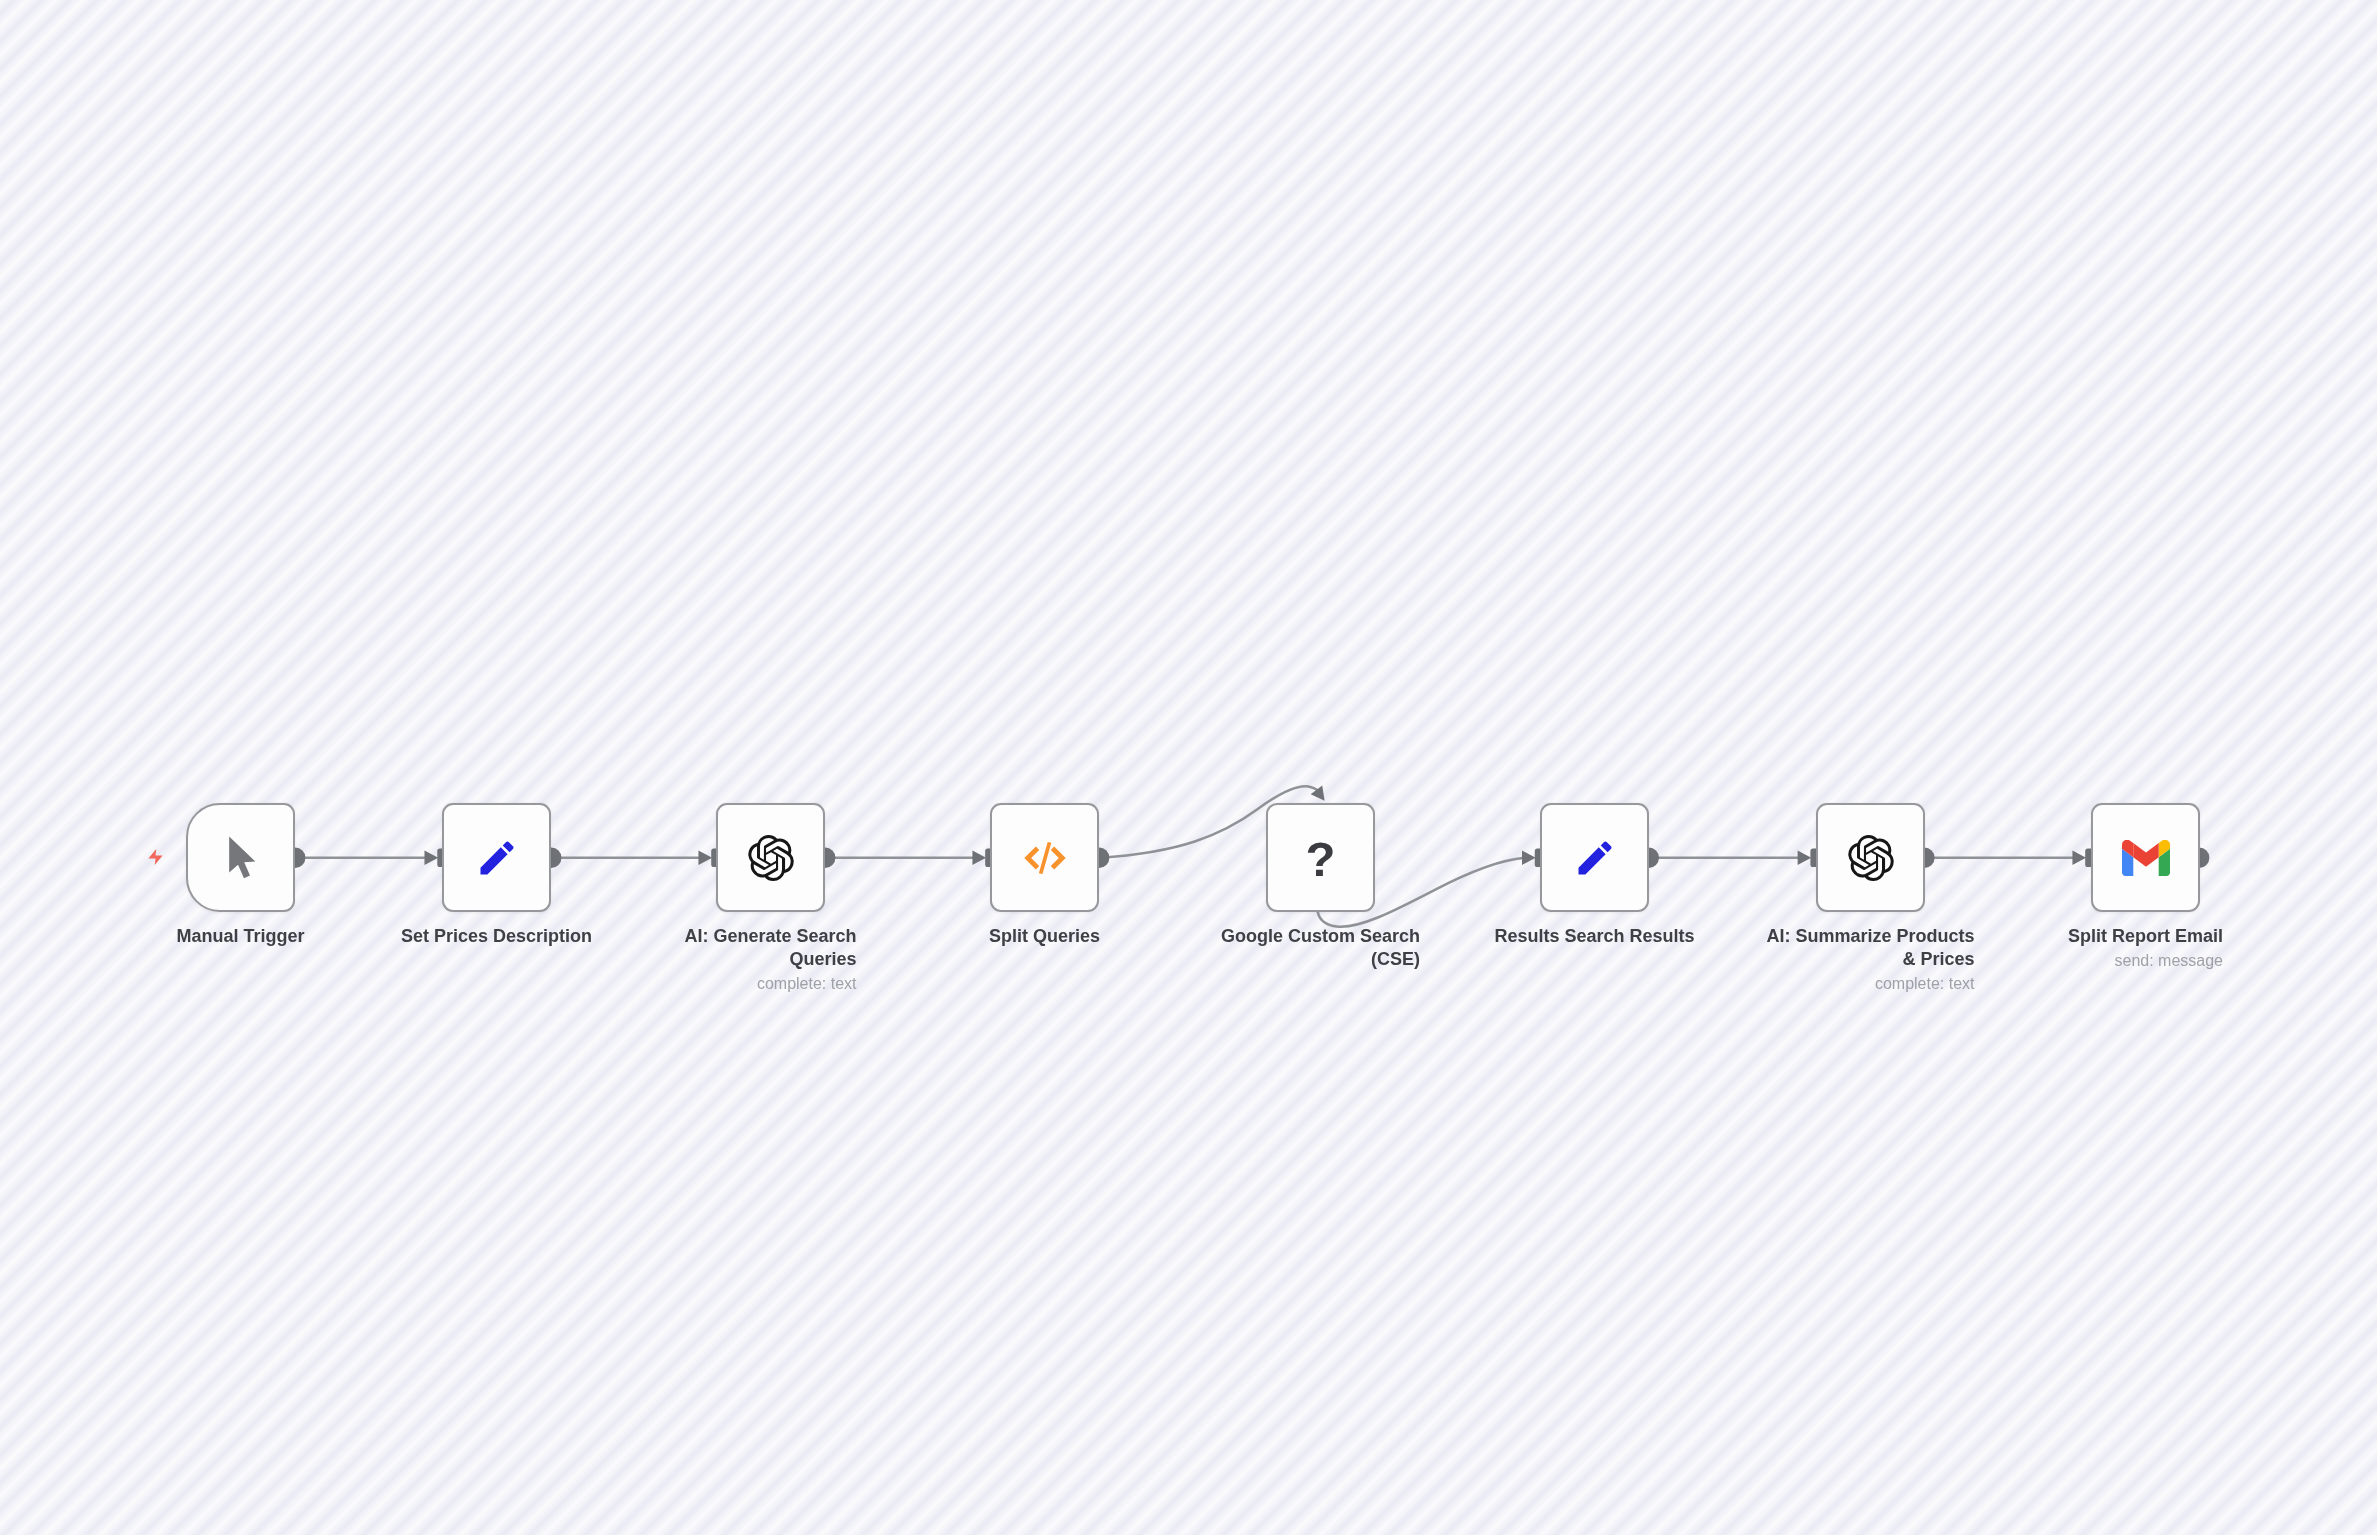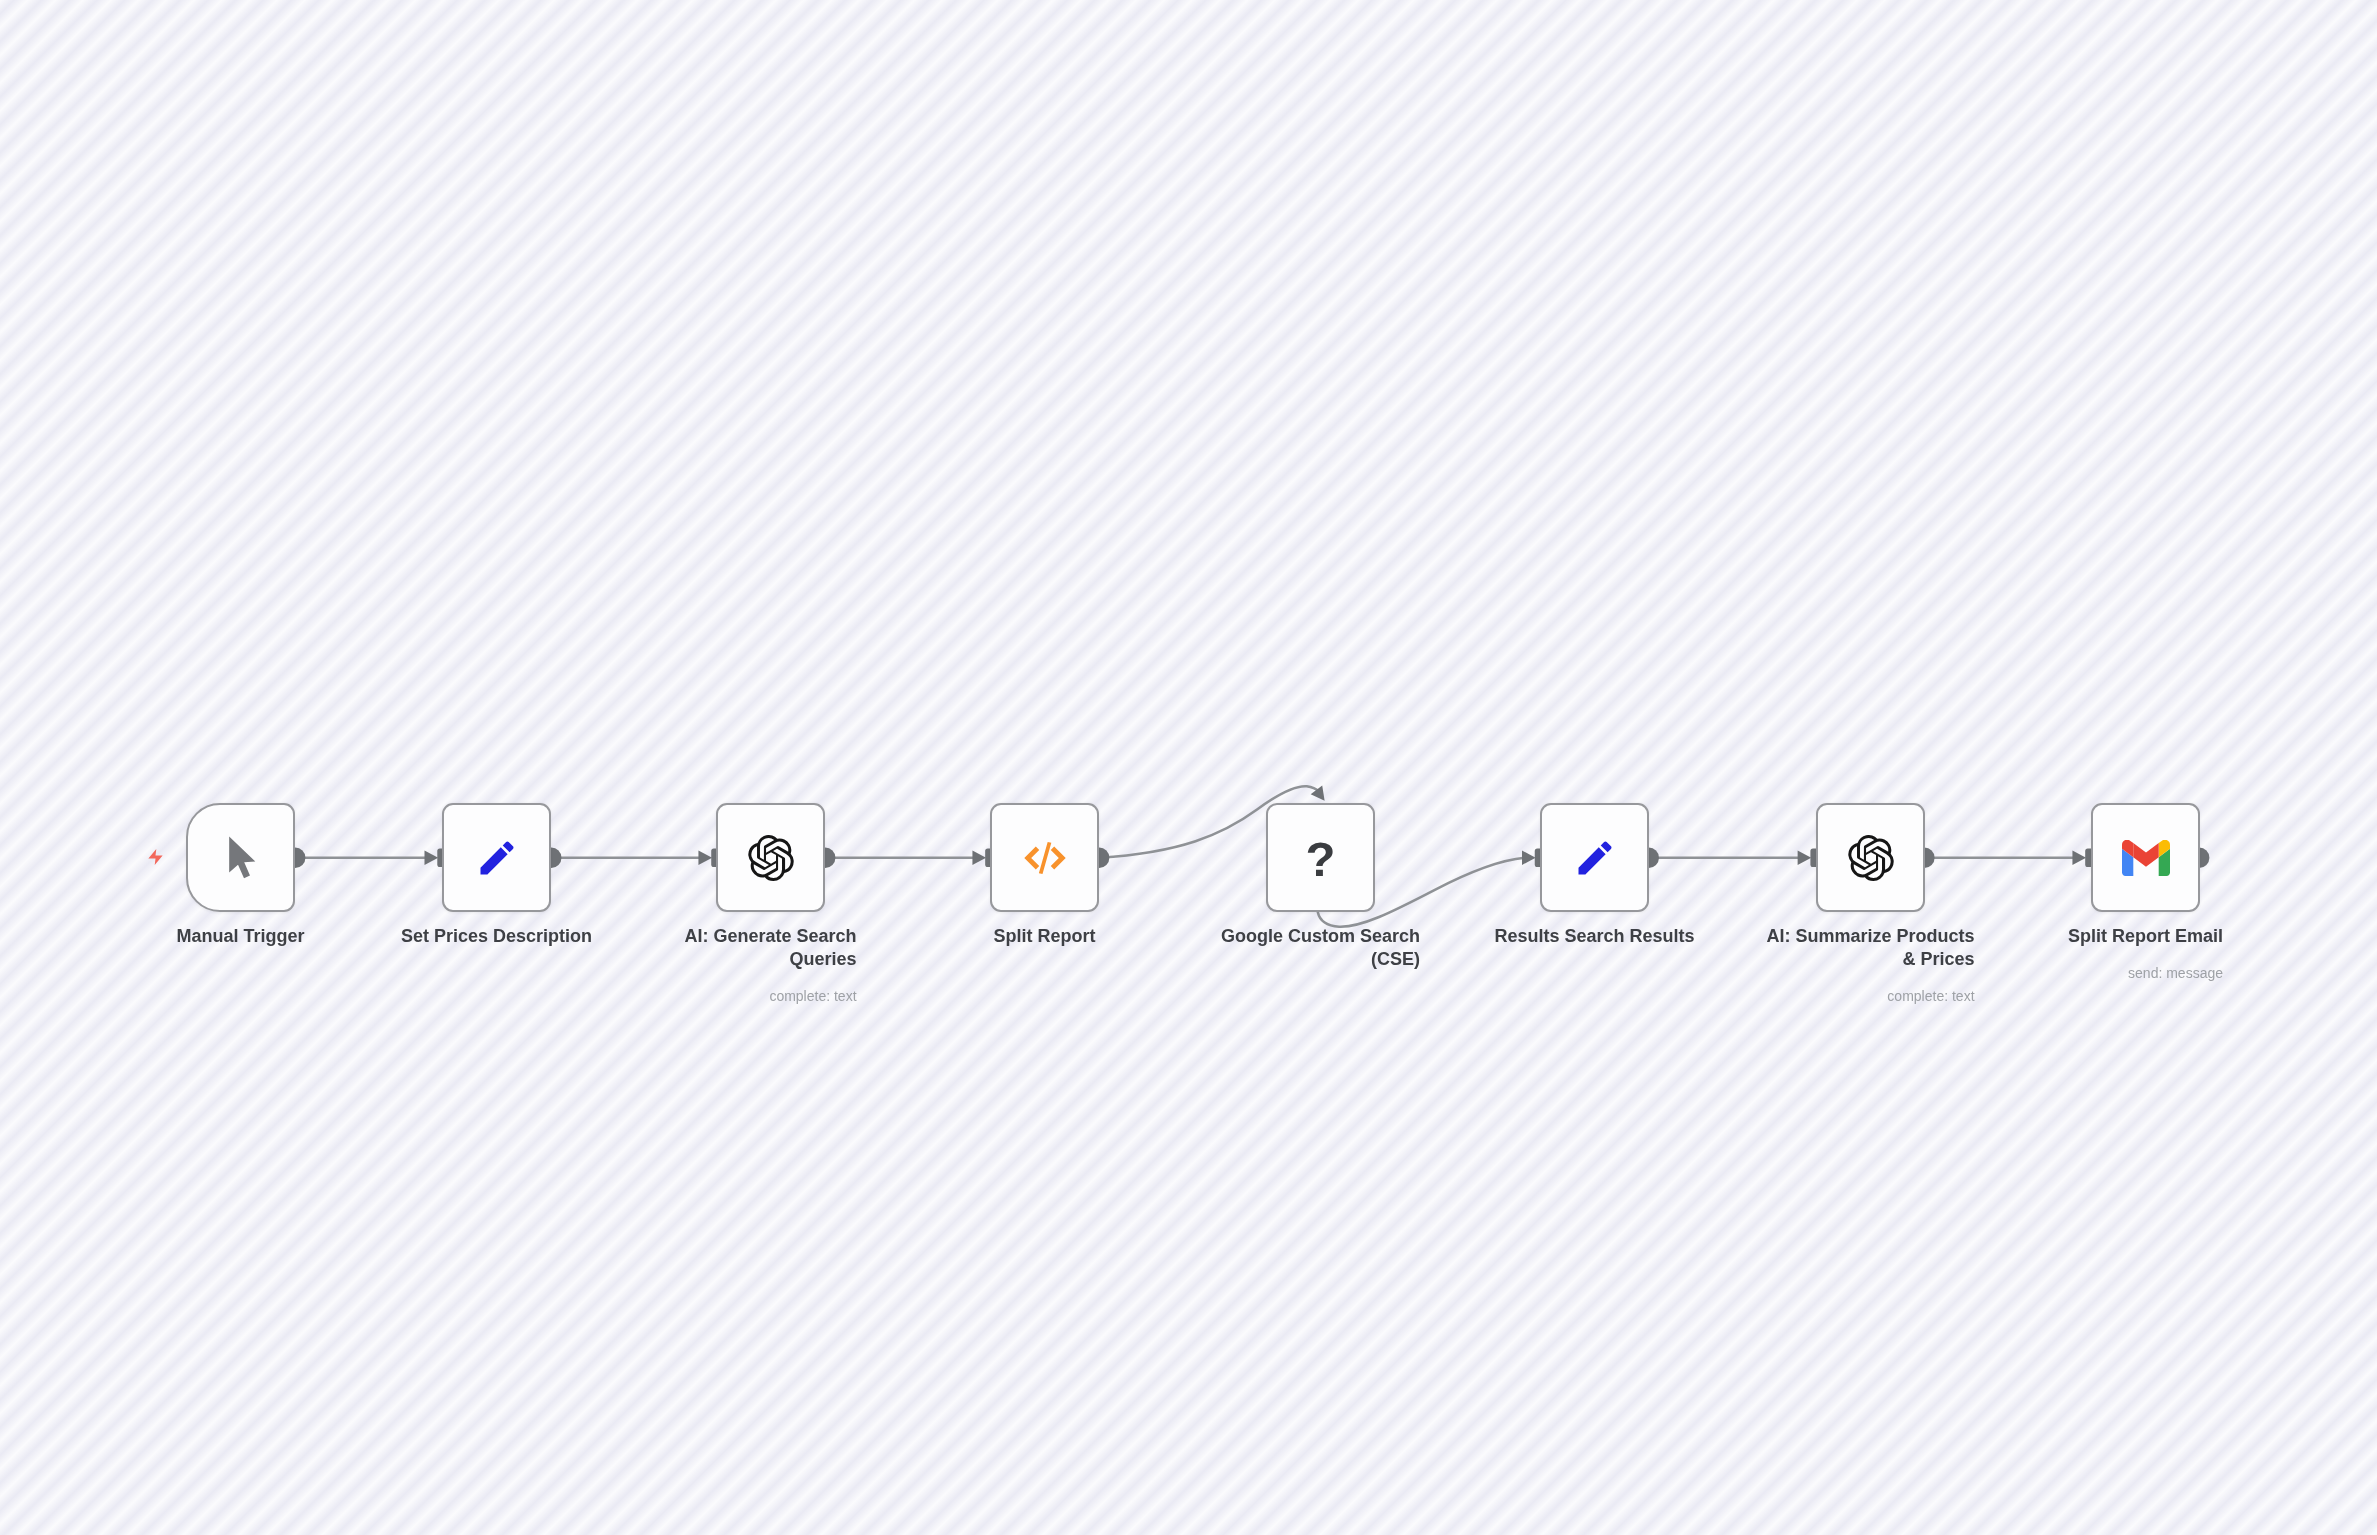--- a/index.html
+++ b/index.html
@@ -28,21 +28,21 @@
   }
   .node-text{
     position:absolute;top:120px;left:50%;transform:translateX(-50%);
     width:max-content;text-align:right;
   }
   .node-label{
     font-size:18px;font-weight:600;color:#3e4045;line-height:23px;
     white-space:pre-line;
   }
   .node-subtitle{
-    font-size:14px;font-weight:400;color:#9ea1a6;line-height:17px;margin-top:17px;
+    font-size:16px;font-weight:400;color:#9ea1a6;line-height:17px;margin-top:4px;
   }
   .pulse{position:absolute;left:146px;top:846px;width:19px;height:22px;}
 </style>
 </head>
 <body>
 
 <div id="canvas">
   <svg id="wires" xmlns="http://www.w3.org/2000/svg" viewBox="0 0 2794 1805" width="2377" height="1536">
       <path d="M 347 1008 H 502" fill="none" stroke="#8f9296" stroke-width="3" stroke-linecap="round"></path>
       <polygon fill="#6e7175" points="515,1008 499.0,1016.5 499.0,999.5"></polygon>
@@ -105,21 +105,21 @@
           <div class="node-subtitle">complete: text</div>
         </div>
       </div>
       <div class="node" style="left: 990px; top: 803px;">
         <span class="node-icon">
           <svg width="46" height="46" viewBox="0 0 24 24">
             <path fill="#f8922c" d="M9 16.2 4.8 12 9 7.8 7.2 6 1.2 12l6 6zM15 16.2l1.8 1.8 6-6-6-6L15 7.8 19.2 12zM13.4 3.6l1.9.5-4.6 16.3-1.9-.5z"></path>
           </svg>
         </span>
         <div class="node-text">
-          <div class="node-label">Split Report</div>
+          <div class="node-label">Split Queries</div>
         </div>
       </div>
       <div class="node" style="left: 1266px; top: 803px;">
         <span class="node-icon">
           <span class="question-glyph">?</span>
         </span>
         <div class="node-text">
           <div class="node-label">Google Custom Search
 (CSE)</div>
         </div>

